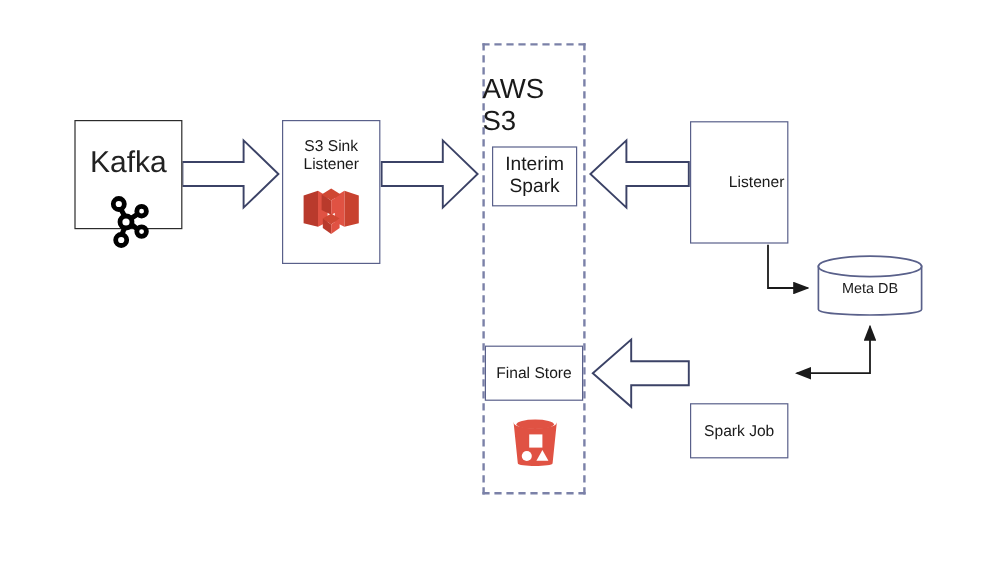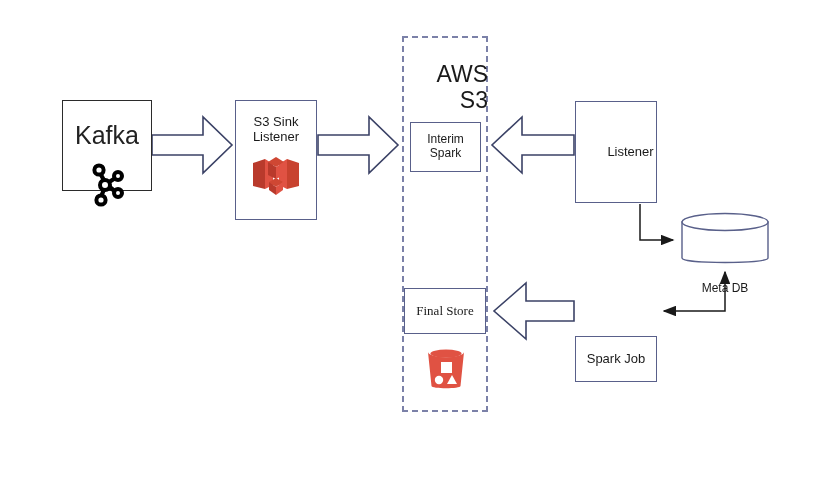--- a/index.html
+++ b/index.html
@@ -77,39 +77,39 @@
     height: 376px;
     border: 2px dashed #7b81a8;
     box-sizing: border-box;
     background: transparent;
   }
   #aws-s3-title {
     position: absolute;
     left: 402px;
     top: 62px;
     width: 86px;
-    text-align: right;
+    text-align: left;
     font-size: 23px;
     line-height: 1.12;
     color: #1a1a1a;
   }
   #interim-store-node {
     left: 410px;
     top: 122px;
     width: 71px;
     height: 50px;
   }
-  #interim-store-node .node-label { font-size: 12px; }
+  #interim-store-node .node-label { font-size: 16px; }
   #final-store-node {
     left: 404px;
     top: 288px;
     width: 82px;
     height: 46px;
   }
-  #final-store-node .node-label { font-size: 13px; font-family: Liberation Serif, serif; }
+  #final-store-node .node-label { font-size: 13px; }
   #bucket-icon-wrap {
     position: absolute;
     left: 424px;
     top: 344px;
     width: 44px;
     height: 48px;
   }
   
   #listener-node {
     left: 575px;
@@ -136,21 +136,20 @@
     height: 56px;
   }
   #metadb-label {
     position: absolute;
     left: 680px;
     top: 233px;
     width: 90px;
     text-align: center;
     font-size: 12px;
     color: #1a1a1a;
-    margin-top: 48px;
   }
   .svg-layer {
     position: absolute;
     left: 0;
     top: 0;
     width: 825px;
     height: 488px;
     pointer-events: none;
   }
 </style>

